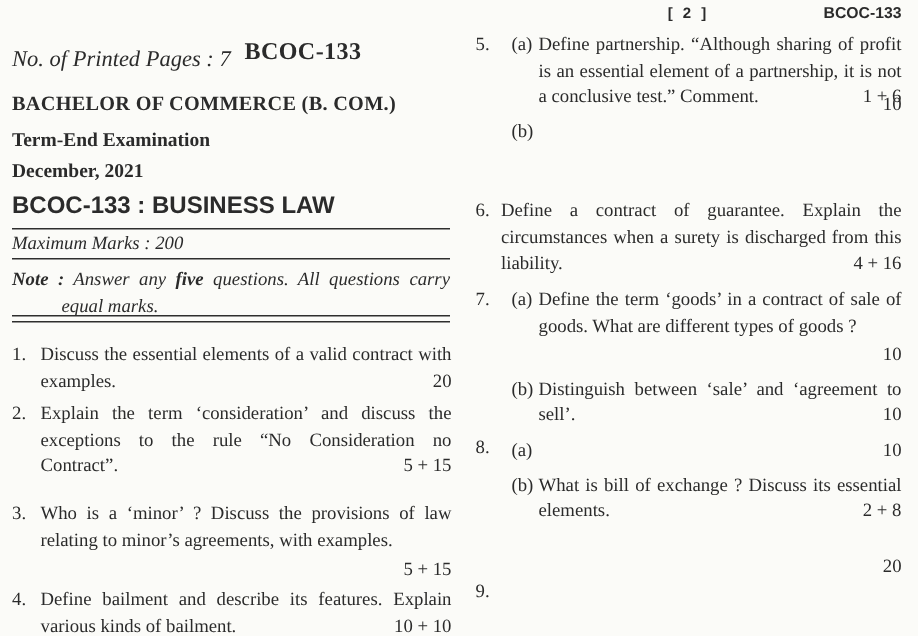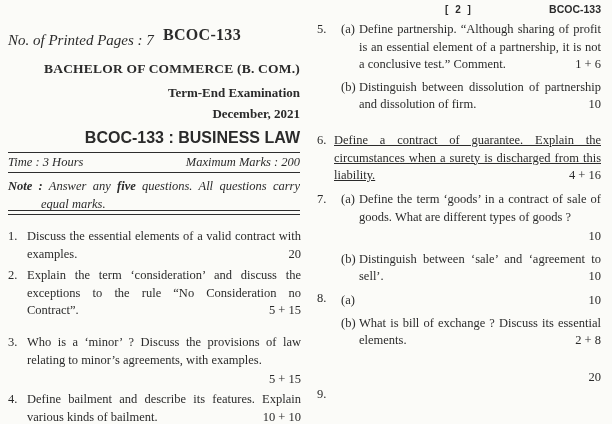--- a/index.html
+++ b/index.html
@@ -6,21 +6,21 @@
   body {
     width:612px; height:424px; position:relative; overflow:hidden;
     background:#fbfbf8; color:#2b2b2b;
     font-family:"Liberation Serif", serif; font-size:12.5px;
   }
   .abs { position:absolute; }
 
   
   .printed-pages { left:8px; top:32px; font-size:15px; white-space:nowrap;font-style:italic; }
   .code-left { left:163px; top:26px; font-size:16px; font-weight:bold; letter-spacing:.3px; }
-  .center-line { left:8px; width:292px; text-align:right; font-weight:bold; }
+  .center-line { left:8px; width:292px; text-align:left; font-weight:bold; }
   .degree  { top:61px; font-size:13.5px; padding-right:30px; letter-spacing:.2px; }
   .examttl { top:85px; font-size:13px; padding-right:30px; }
   .session { top:106px; font-size:13px; padding-right:30px; }
   .course  { top:129px; font-size:16px; font-family:"Liberation Sans", sans-serif; padding-right:14px; }
 
   .rule { left:8px; width:292px; height:0; border-top:1.4px solid #2e2e2e; }
   .rule1 { top:152px; }
   .rule2 { top:172px; }
   .rule-double { left:8px; top:210px; width:292px; height:2.6px;
     border-top:1.4px solid #2e2e2e; border-bottom:1.4px solid #2e2e2e; }
@@ -37,21 +37,21 @@
   .code-right { right:11px; top:3px; font-family:"Liberation Sans", sans-serif;
     font-weight:bold; font-size:10.5px; }
 
   
   .q { position:absolute; line-height:17.5px; }
   .q.left  { left:8px;   width:293px; }
   .q.right { left:317px; width:284px; }
   .qnum { position:absolute; left:0; top:0; }
   .qbody { position:relative; text-align:justify; }
   .q.left  .qbody { margin-left:19px; }
-  .q.right > .qbody { margin-left:17px;text-decoration:underline; }
+  .q.right > .qbody { margin-left:17px; }
   .marks { position:absolute; right:0; bottom:0; white-space:nowrap; }
   .marks-row { text-align:right; margin-top:2px; }
   .part { position:relative; margin-bottom:5px; }
   .part-letter { position:absolute; left:24px; top:0; }
   .part-body { margin-left:42px; position:relative; text-align:justify; }
 
   
   #q1 { top:228px; } #q2 { top:267px; } #q3 { top:334px; } #q4 { top:391px; }
   #q5 { top:21px; }  #q6 { top:132px; } #q7 { top:191px; } #q8 { top:290px; } #q9 { top:386px; }
 </style>
@@ -61,21 +61,20 @@
 <div class="abs printed-pages">No. of Printed Pages : 7</div>
 <div class="abs code-left">BCOC-133</div>
 
 <div class="abs center-line degree">BACHELOR OF COMMERCE (B. COM.)</div>
 <div class="abs center-line examttl">Term-End Examination</div>
 <div class="abs center-line session">December, 2021</div>
 <div class="abs center-line course">BCOC-133 : BUSINESS LAW</div>
 
 <div class="abs rule rule1"></div>
 <div class="abs time-row">
-  <span>Time : 3 Hours</span>
   <span>Maximum Marks : 200</span>
 </div>
 <div class="abs rule rule2"></div>
 
 <div class="abs note"><b>Note :</b><span> Answer any </span><b>five</b><span> questions. All questions carry equal marks.</span></div>
 <div class="abs rule-double"></div>
 
 <div class="q left" id="q1">
   <span class="qnum">1.</span>
   <div class="qbody">
@@ -116,21 +115,20 @@
   <div class="part">
     <span class="part-letter">(a)</span>
     <div class="part-body">
       <span>Define partnership. “Although sharing of profit is an essential element of a partnership, it is not a conclusive test.” Comment.</span>
       <span class="marks">1 + 6</span>
     </div>
   </div>
   <div class="part">
     <span class="part-letter">(b)</span>
     <div class="part-body">
-      <span>Distinguish between dissolution of partnership and dissolution of firm.</span>
       <span class="marks">10</span>
     </div>
   </div>
 </div>
 
 <div class="q right" id="q6">
   <span class="qnum">6.</span>
   <div class="qbody">
     <span>Define a contract of guarantee. Explain the circumstances when a surety is discharged from this liability.</span>
     <span class="marks">4 + 16</span>

